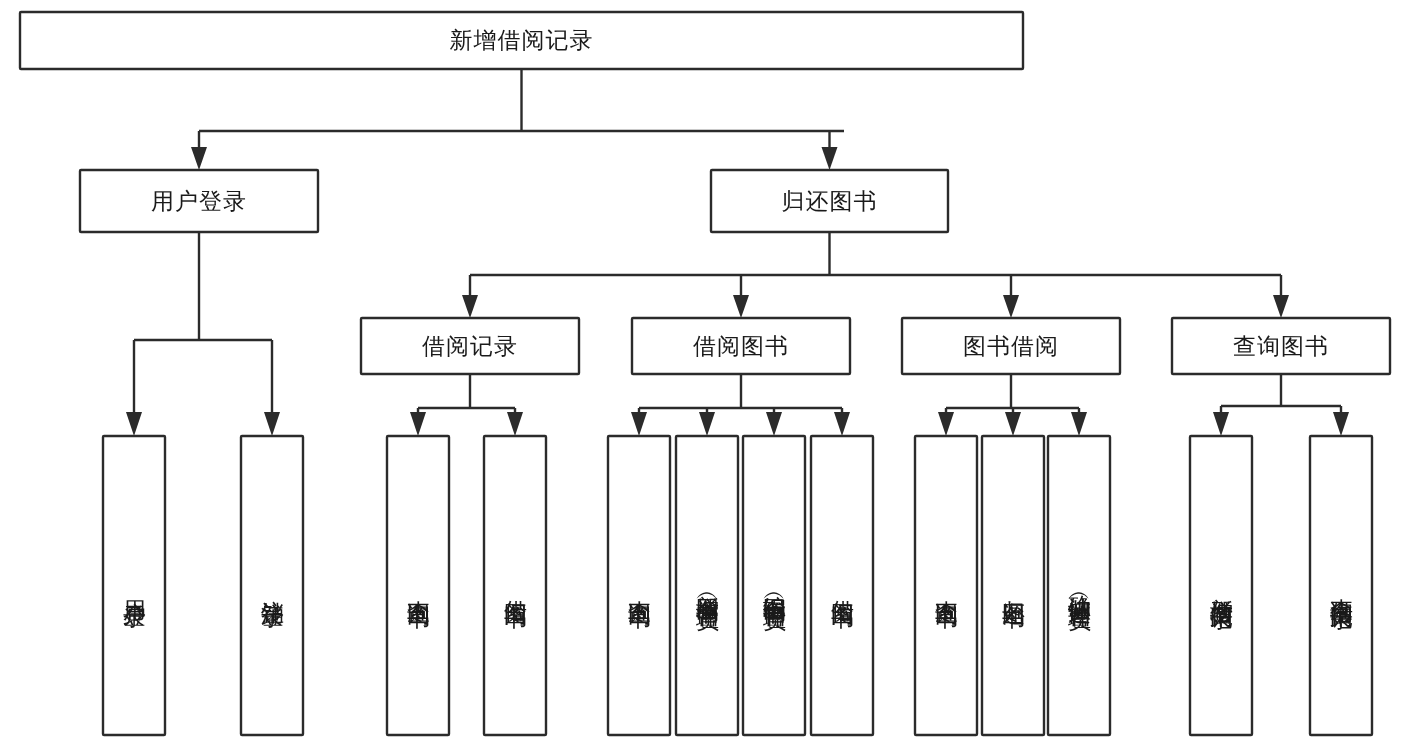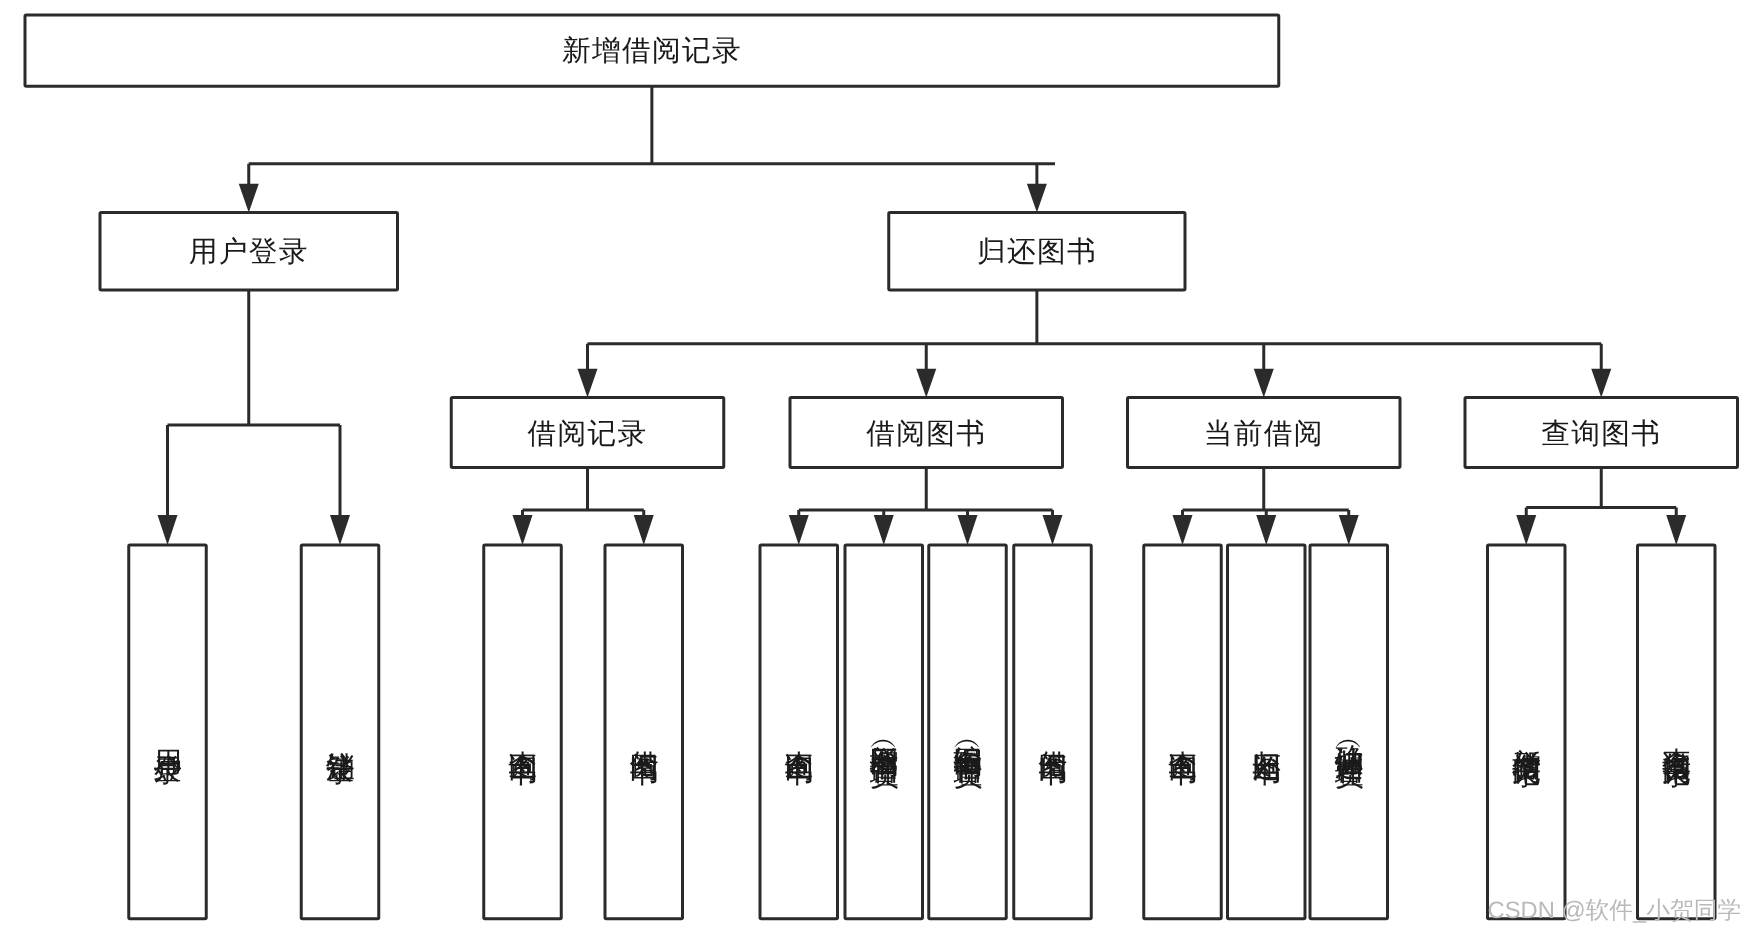--- a/index.html
+++ b/index.html
@@ -185,21 +185,21 @@
       <rect class="node-box" x="632" y="318" width="218" height="56" rx="1"></rect>
       <foreignObject x="632" y="318" width="218" height="56">
         <div xmlns="http://www.w3.org/1999/xhtml" class="hlabel-wrap">
           <span class="hlabel">借阅图书</span>
         </div>
       </foreignObject>
 
       <rect class="node-box" x="902" y="318" width="218" height="56" rx="1"></rect>
       <foreignObject x="902" y="318" width="218" height="56">
         <div xmlns="http://www.w3.org/1999/xhtml" class="hlabel-wrap">
-          <span class="hlabel">当前借阅</span>
+          <span class="hlabel">图书借阅</span>
         </div>
       </foreignObject>
 
       <rect class="node-box" x="1172" y="318" width="218" height="56" rx="1"></rect>
       <foreignObject x="1172" y="318" width="218" height="56">
         <div xmlns="http://www.w3.org/1999/xhtml" class="hlabel-wrap">
           <span class="hlabel">查询图书</span>
         </div>
       </foreignObject>
 
@@ -289,14 +289,13 @@
 
       <rect class="node-box" x="1310" y="436" width="62" height="299" rx="1"></rect>
       <foreignObject x="1310" y="436" width="62" height="299">
         <div xmlns="http://www.w3.org/1999/xhtml" class="vlabel-wrap">
           <span class="vlabel">查询借阅记录</span>
         </div>
       </foreignObject>
     </g>
   </svg>
 
-  <div class="watermark">CSDN @软件_小贺同学</div>
 </div>
 
 </body></html>

